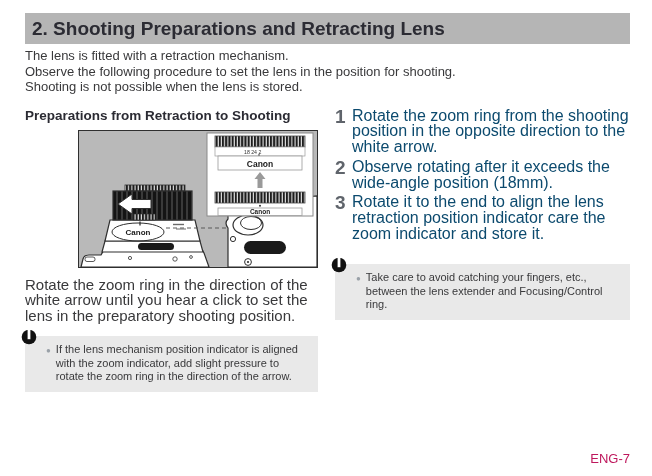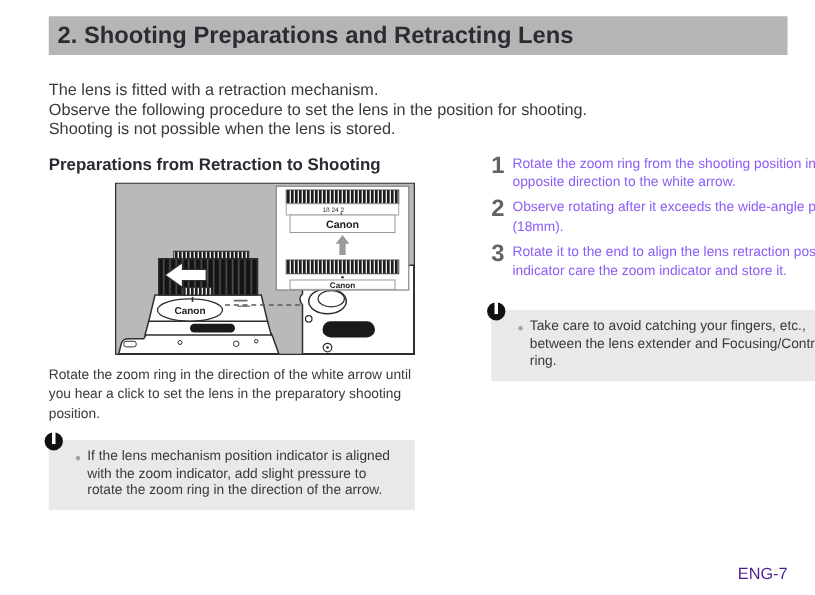--- a/index.html
+++ b/index.html
@@ -1,45 +1,45 @@
 <!DOCTYPE html>
 <html><head>
 <meta charset="utf-8">
 <style>
   html,body { margin:0; padding:0; }
   body {
     width:652px; height:476px; background:#ffffff;
     font-family:"Liberation Sans", sans-serif; color:#3a3a3a;
     position:relative; overflow:hidden;
   }
-  .page { box-sizing:border-box; width:652px; height:476px; padding:13px 22px 0 39px; position:relative; }
+  .page { box-sizing:border-box; width:652px; height:476px; padding:13px 22px 0 25px; position:relative; }
   .title-bar {
     background:#b5b5b5; height:31px; line-height:31px;
     font-size:19px; font-weight:bold; color:#2b2b33; padding-left:7px;
     white-space:nowrap;
   }
-  .intro { margin-top:20px; font-size:13px; line-height:15.5px; color:#39393b; }
-  .cols { display:flex; margin-top:13px;gap:44px; }
+  .intro { margin-top:4px; font-size:13px; line-height:15.5px; color:#39393b; }
+  .cols { display:flex; margin-top:13px; }
   .col-left { width:293px; margin-right:17px; flex:none; }
   .col-right { width:295px; flex:none; }
   .col-heading { font-size:13.5px; font-weight:bold; color:#2b2b33; margin:0 0 7px 0; white-space:nowrap; }
   .figure { margin-left:53px; width:240px; height:138px; }
-  .para { font-size:11px; line-height:15.8px; margin-top:9px; color:#39393b; }
+  .para { font-size:15px; line-height:15.8px; margin-top:9px; color:#39393b; }
   .note {
     background:#e9e9e9; position:relative; margin-top:12px;
     padding:7px 8px 8px 21px; font-size:11px; line-height:13.8px; color:#39393b;
   }
   .note-inner { display:flex; }
   .note .dot { color:#9aa1a8; font-size:8px; margin-right:5px; flex:none; position:relative; top:1px; }
   .caution { position:absolute; left:-4px; top:-7px; }
   .step { display:flex; margin-bottom:4px; }
   .step-num { font-size:19px; font-weight:bold; color:#5f646b; width:17px; flex:none; line-height:17px; }
-  .step-text { font-size:11px; line-height:15.8px; color:#8b5cf6; }
+  .step-text { font-size:16px; line-height:15.8px; color:#0c4a6e; }
   .note-right { margin-top:22px; }
-  .footer { position:absolute; right:22px; bottom:10px; font-size:13px; color:#4c1d95; }
+  .footer { position:absolute; right:22px; bottom:10px; font-size:13px; color:#be185d; }
 </style>
 </head>
 <body>
 
 <div class="page">
 
   <div class="title-bar">2. Shooting Preparations and Retracting Lens</div>
 
   <div class="intro">
     <div>The lens is fitted with a retraction mechanism.</div>

